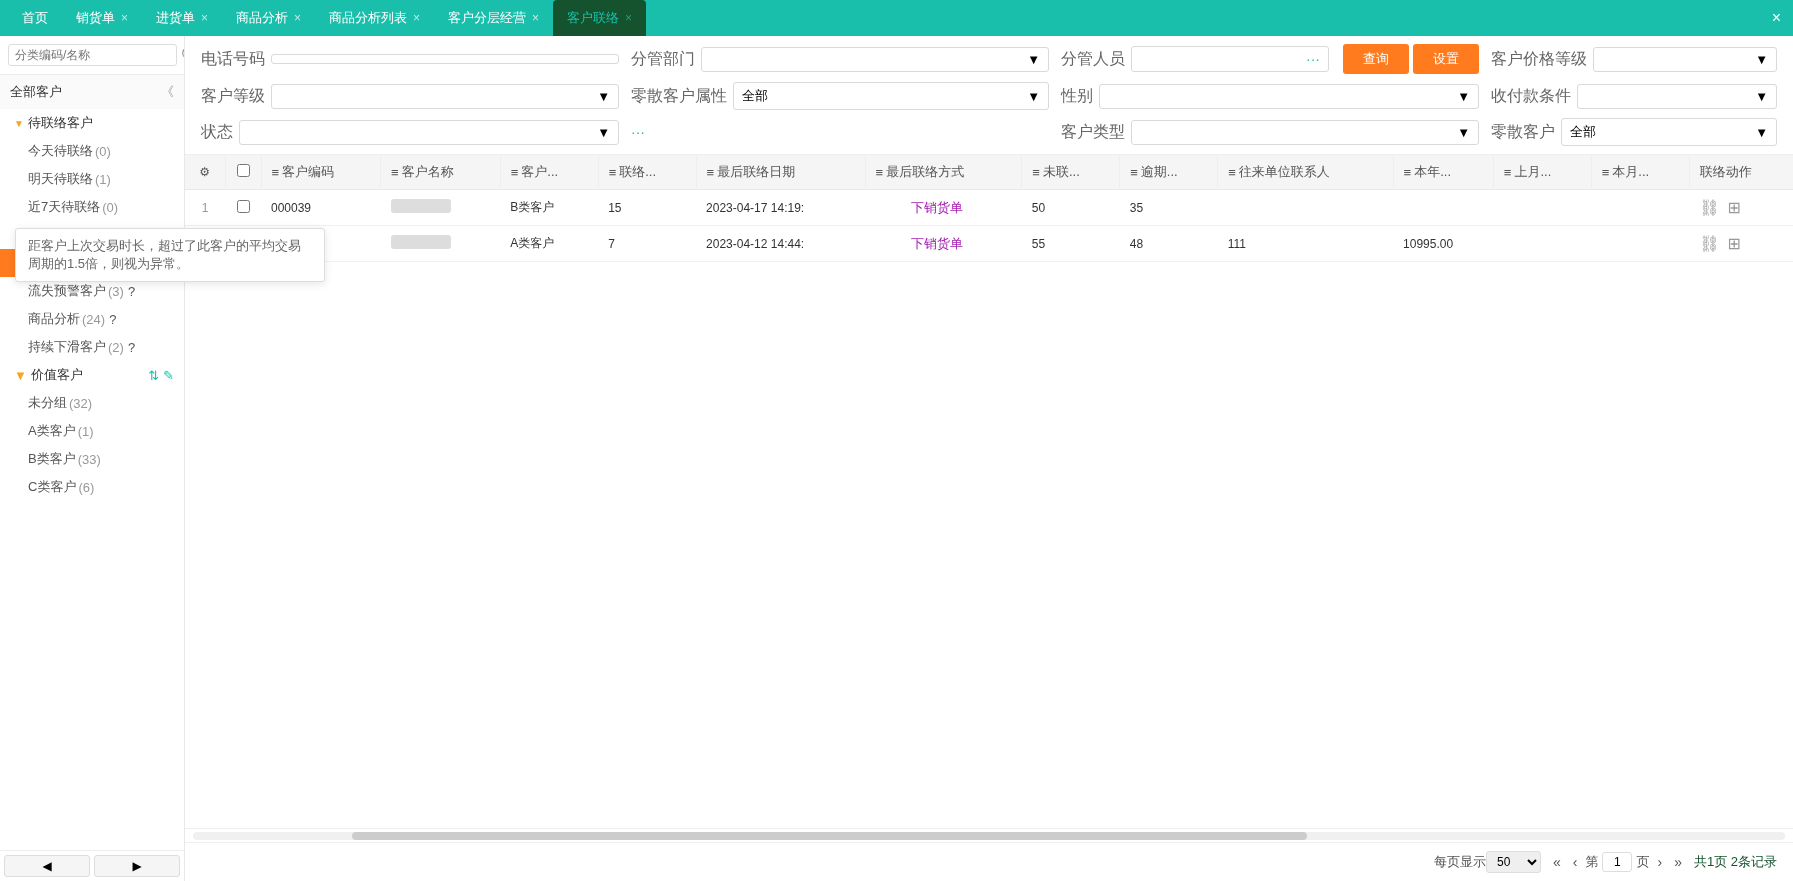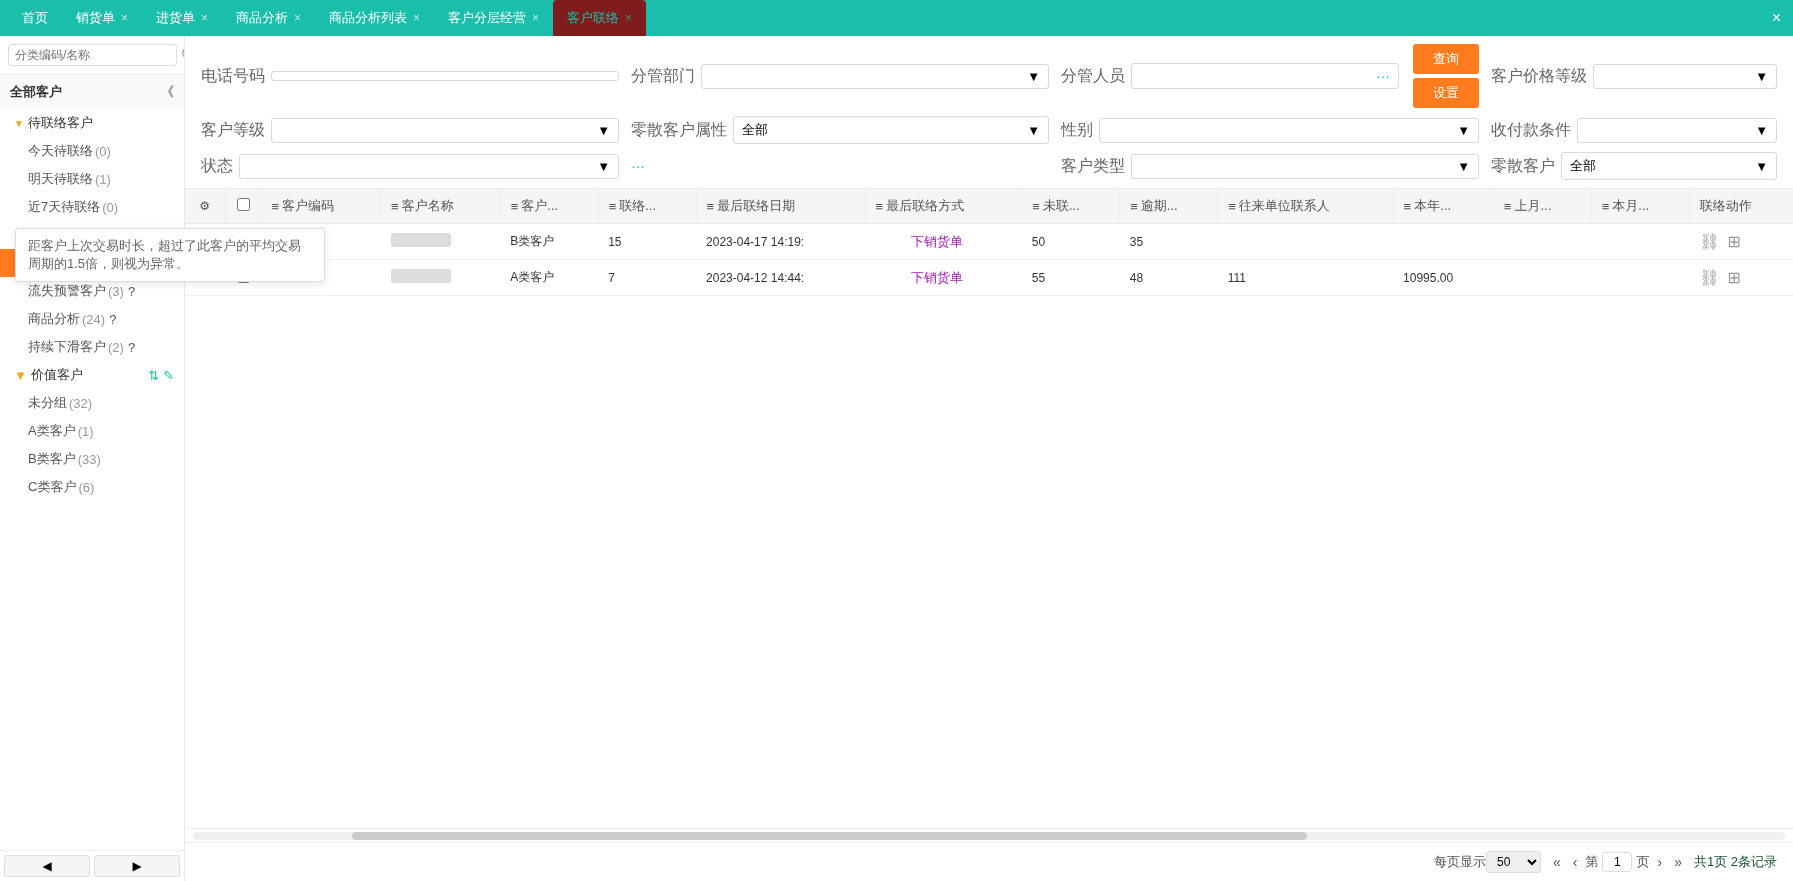--- a/index.html
+++ b/index.html
@@ -19,21 +19,21 @@
       padding: 0 14px;
       height: 36px;
       display: flex;
       align-items: center;
       cursor: pointer;
       font-size: 13px;
       color: white;
       white-space: nowrap;
     }
     .top-nav .nav-item.active {
-      background: #7f1d1d;
+      background: #14532d;
       color: #1abfab;
       border-radius: 4px 4px 0 0;
       text-align: center;
     }
     .top-nav .nav-item .close-x {
       margin-left: 6px;
       font-size: 12px;
       opacity: 0.7;
     }
     .top-nav .nav-close-right {
@@ -78,21 +78,21 @@
     .sidebar-search .search-icon {
       color: #999;
       font-size: 14px;
     }
 
     .sidebar-header {
       padding: 8px 10px;
       display: flex;
       align-items: center;
       justify-content: space-between;
-      font-weight: bold;
+      font-weight: normal;
       color: #333;
       background: #fafafa;
       gap: 17px;
     }
     .sidebar-header .icons { display: flex; gap: 6px; color: #999; cursor: pointer; }
     .sidebar-group-title {
       padding: 5px 10px 5px 14px;
       color: #333;
       display: flex;
       align-items: center;
@@ -538,21 +538,21 @@
             <span></span>
               <span class="arrow">▼</span>
           </div>
         </div>
         <div class="filter-row-item">
           <span class="frow-label">分管人员</span>
           <div class="frow-control-wide" style="min-width:160px;">
             <span></span>
               <span class="frow-ellipsis">···</span>
           </div>
-          <div style="display:flex; flex-direction:column; gap:4px; margin-left:8px;">
+          <div style="display:flex; flex-direction:row; gap:4px; margin-left:8px;">
             <button class="btn-query">查询</button>
             <button class="btn-settings">设置</button>
           </div>
         </div>
 
         <div class="filter-row-item">
           <span class="frow-label">客户价格等级</span>
           <div class="frow-control-wide" style="min-width:180px;">
             <span></span>
               <span class="arrow">▼</span>

